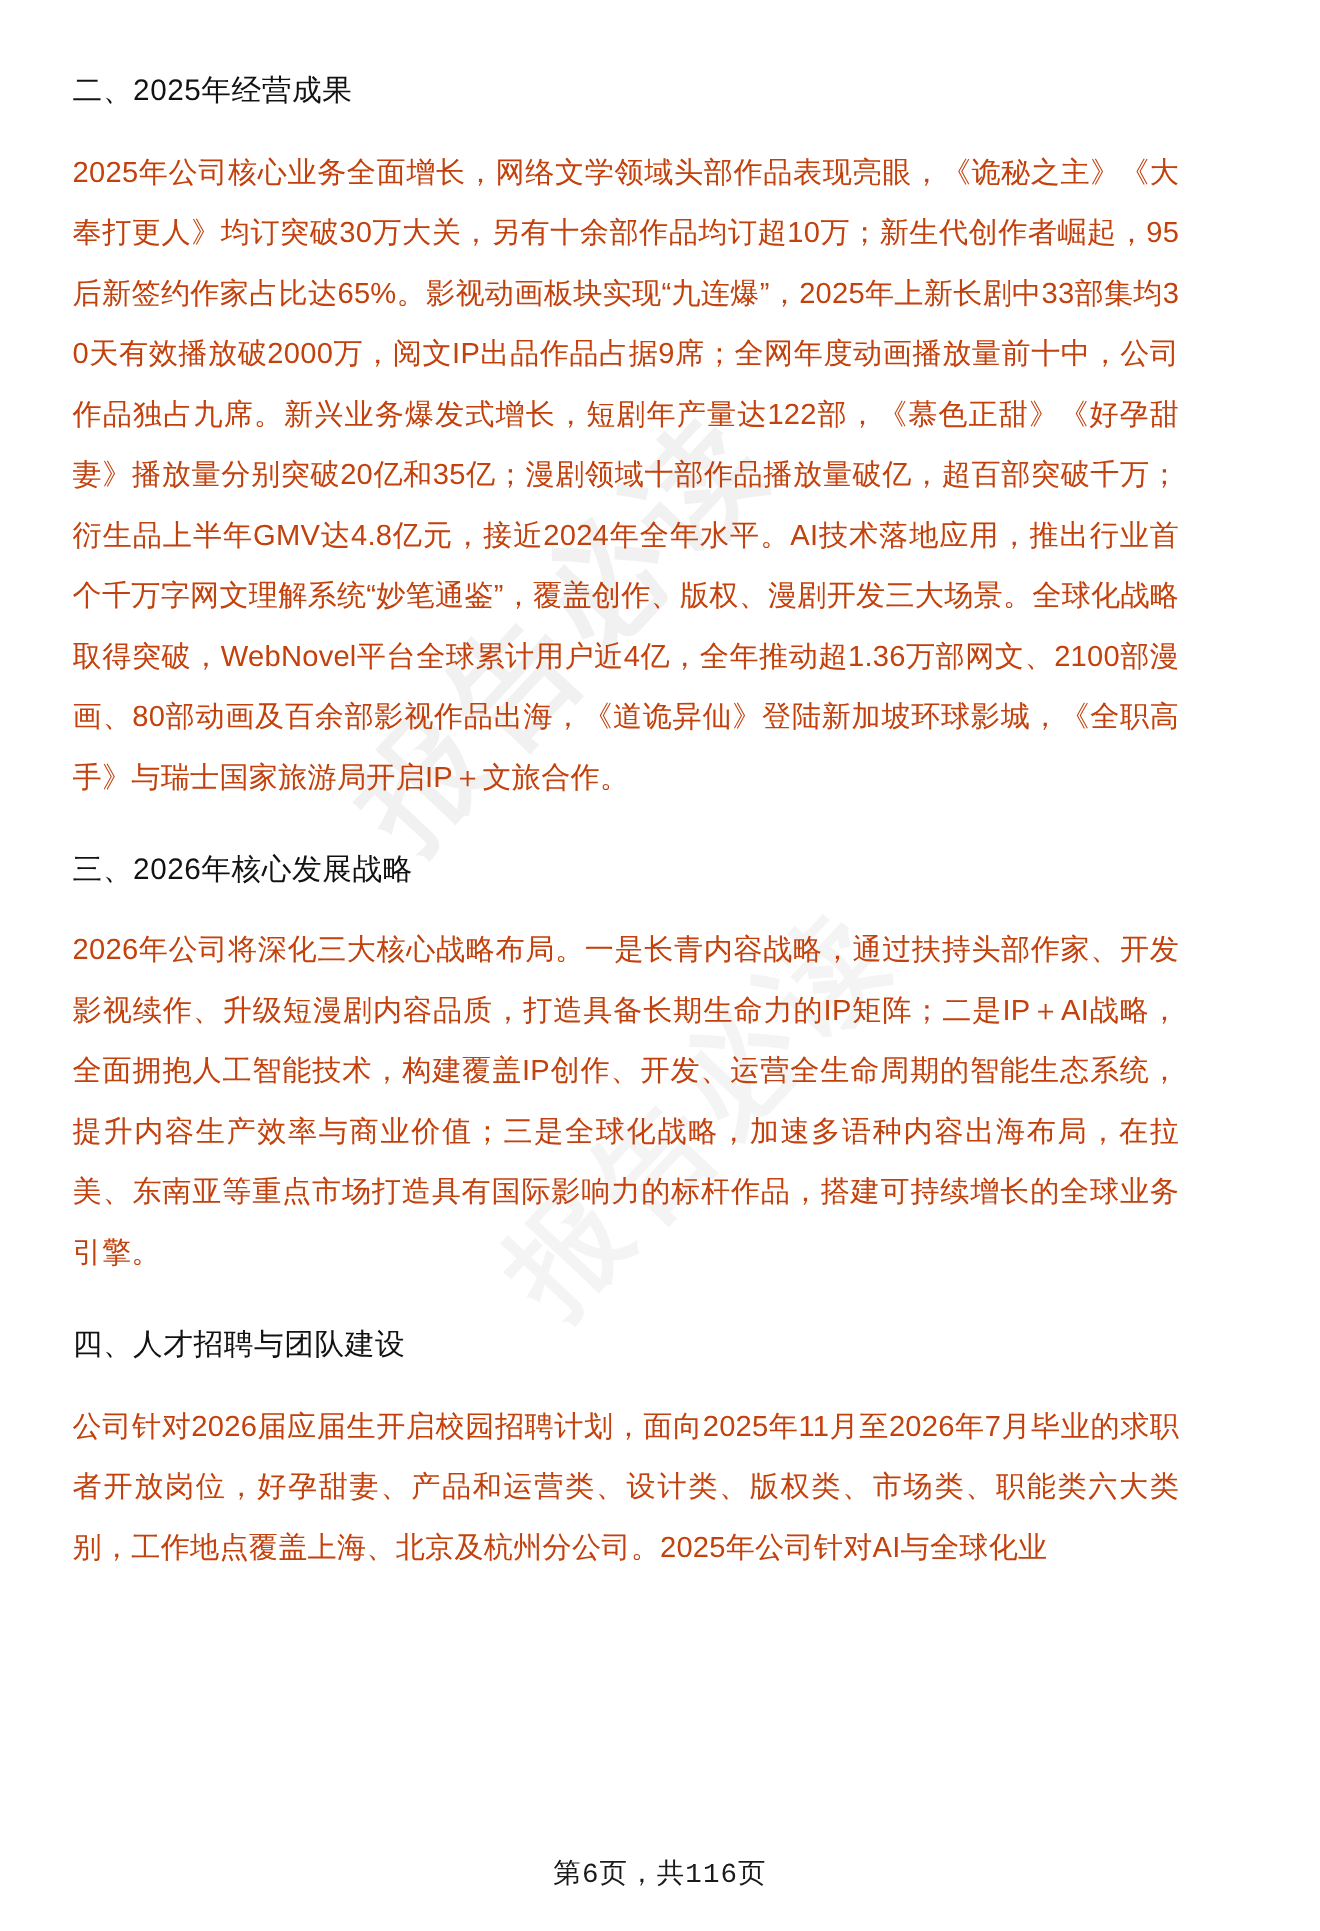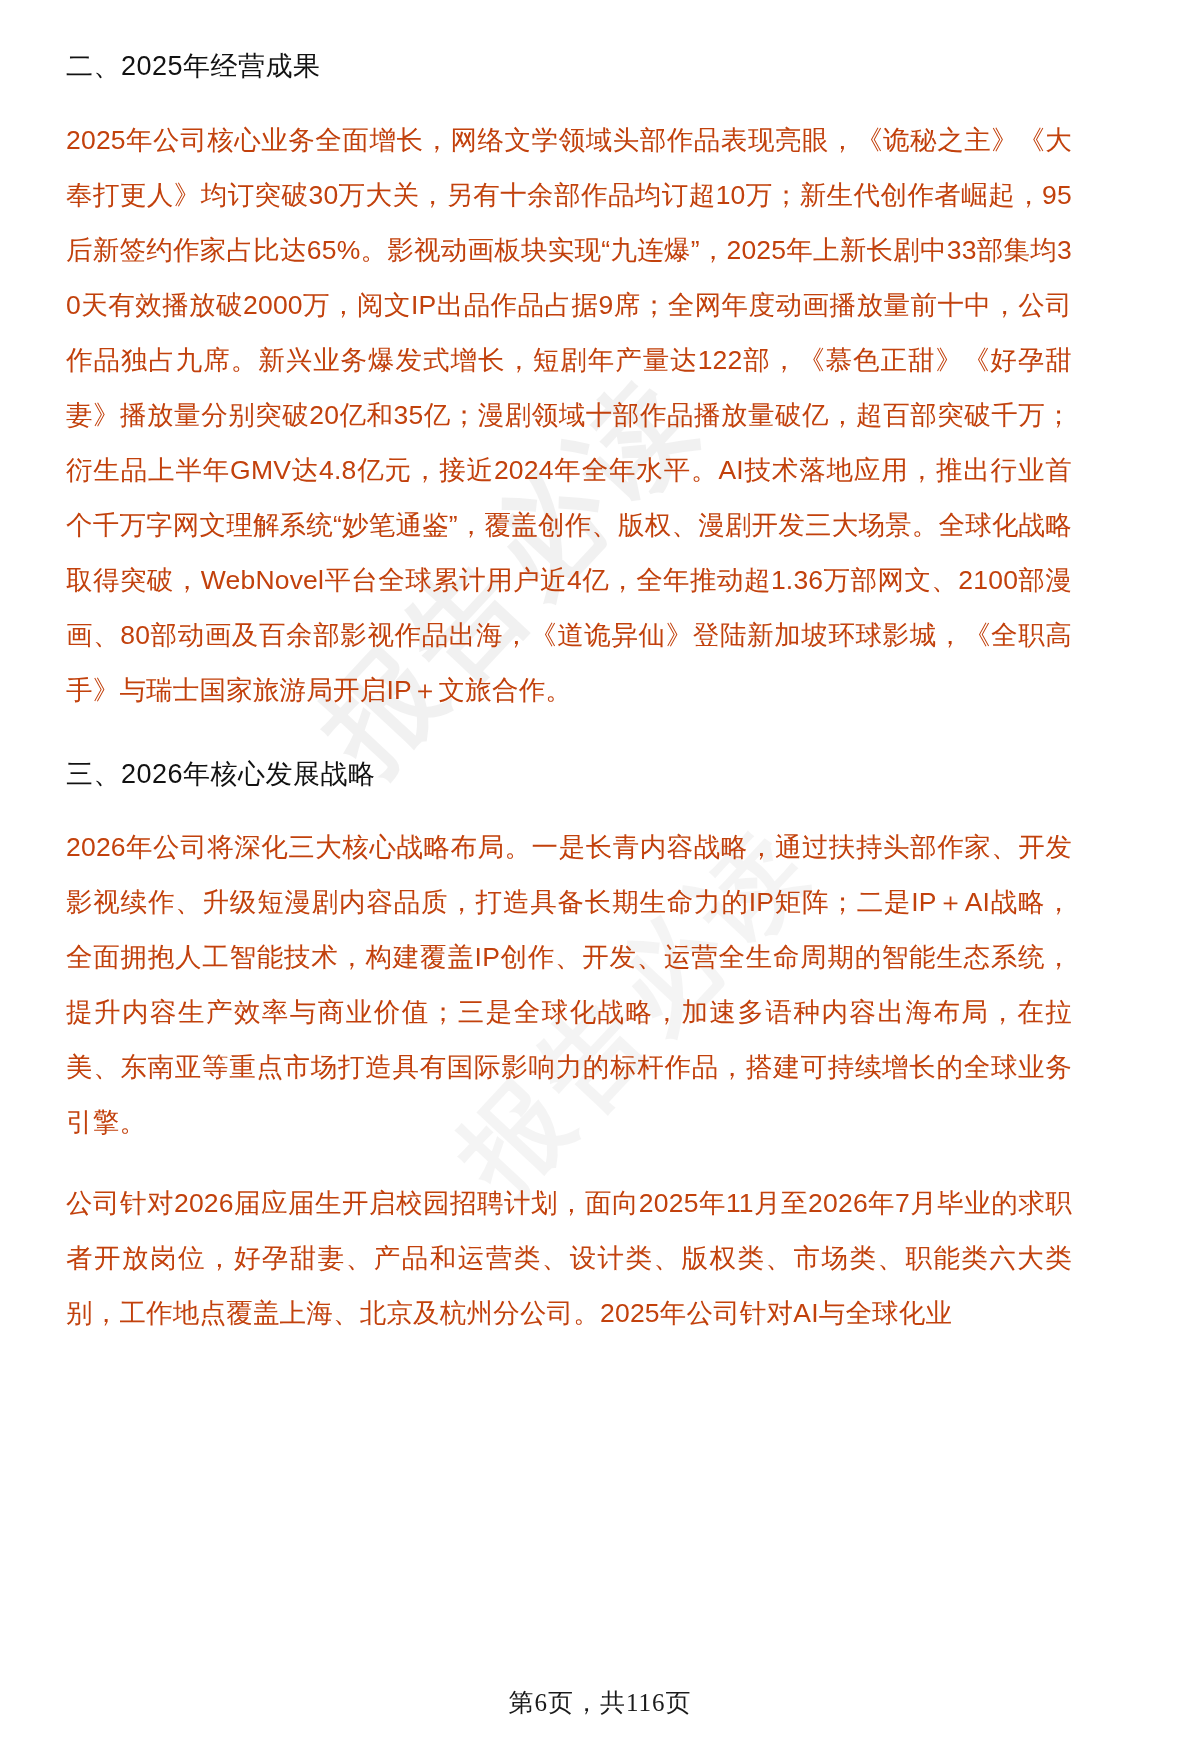--- a/index.html
+++ b/index.html
@@ -69,21 +69,21 @@
     padding: 0;
     letter-spacing: 0.5px;
     color: #121212;
   }
 
   .heading-block {
     margin-top: 36px;
     margin-bottom: 0;
   }
   .heading-block:first-child {
-    margin-top: 0;
+    margin-top: 16px;
   }
 
   p.body-para {
     font-size: 26.5px;
     font-weight: 400;
     line-height: 55px;
     margin: 22px 0 0 0;
     padding: 0;
     text-align: justify;
     text-justify: inter-character;
@@ -108,21 +108,21 @@
     left: 0;
     bottom: 36px;
     width: 1200px;
     text-align: center;
     z-index: 2;
   }
   #page-footer .footer-text {
     font-size: 25px;
     color: #1a1a1a;
     letter-spacing: 1px;
-    font-family: Liberation Serif, serif;
+    font-family: Liberation Mono, monospace;
   }
 </style>
 </head>
 <body>
 
 <div id="watermark-layer">
   <div class="wm-text wm-1">报告必读</div>
   <div class="wm-text wm-2">报告必读</div>
 </div>
 
@@ -132,20 +132,23 @@
     <div class="heading-block">
       <h2 class="section-heading">二、2025年经营成果</h2>
     </div>
     <p class="body-para tight-first">2025年公司核心业务全面增长，网络文学领域头部作品表现亮眼，《诡秘之主》《大奉打更人》均订突破30万大关，另有十余部作品均订超10万；新生代创作者崛起，95后新签约作家占比达65%。影视动画板块实现“九连爆”，2025年上新长剧中33部集均30天有效播放破2000万，阅文IP出品作品占据9席；全网年度动画播放量前十中，公司作品独占九席。新兴业务爆发式增长，短剧年产量达122部，《慕色正甜》《好孕甜妻》播放量分别突破20亿和35亿；漫剧领域十部作品播放量破亿，超百部突破千万；衍生品上半年GMV达4.8亿元，接近2024年全年水平。AI技术落地应用，推出行业首个千万字网文理解系统“妙笔通鉴”，覆盖创作、版权、漫剧开发三大场景。全球化战略取得突破，WebNovel平台全球累计用户近4亿，全年推动超1.36万部网文、2100部漫画、80部动画及百余部影视作品出海，《道诡异仙》登陆新加坡环球影城，《全职高手》与瑞士国家旅游局开启IP＋文旅合作。</p>
 
     <div class="heading-block">
       <h2 class="section-heading">三、2026年核心发展战略</h2>
     </div>
     <p class="body-para tight-first">2026年公司将深化三大核心战略布局。一是长青内容战略，通过扶持头部作家、开发影视续作、升级短漫剧内容品质，打造具备长期生命力的IP矩阵；二是IP＋AI战略，全面拥抱人工智能技术，构建覆盖IP创作、开发、运营全生命周期的智能生态系统，提升内容生产效率与商业价值；三是全球化战略，加速多语种内容出海布局，在拉美、东南亚等重点市场打造具有国际影响力的标杆作品，搭建可持续增长的全球业务引擎。</p>
 
+    <div class="heading-block">
+      <h2 class="section-heading">四、人才招聘与团队建设</h2>
+    </div>
     <p class="body-para tight-first clipped-para">公司针对2026届应届生开启校园招聘计划，面向2025年11月至2026年7月毕业的求职者开放岗位，好孕甜妻、产品和运营类、设计类、版权类、市场类、职能类六大类别，工作地点覆盖上海、北京及杭州分公司。2025年公司针对AI与全球化业</p>
 
   </div>
 </div>
 
 <div id="page-footer">
   <span class="footer-text">第6页，共116页</span>
 </div>
 
 </body></html>

